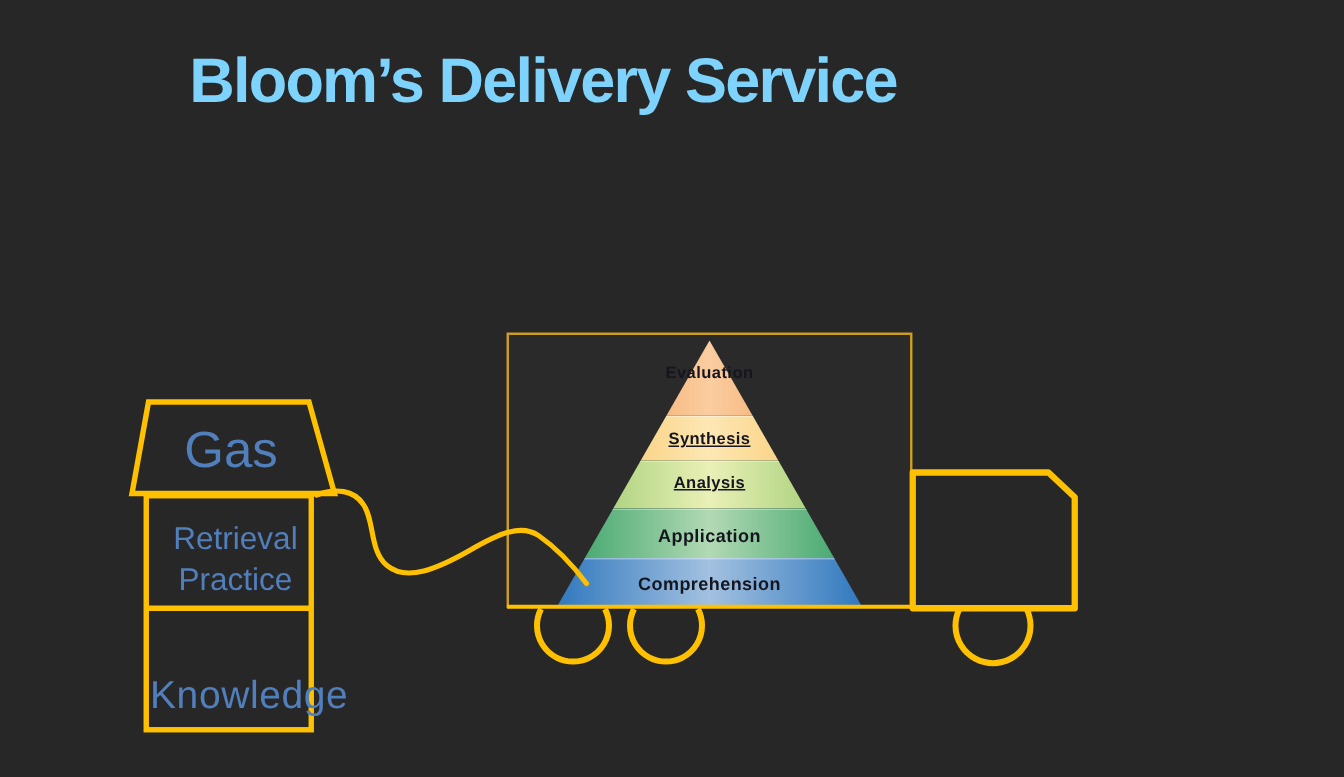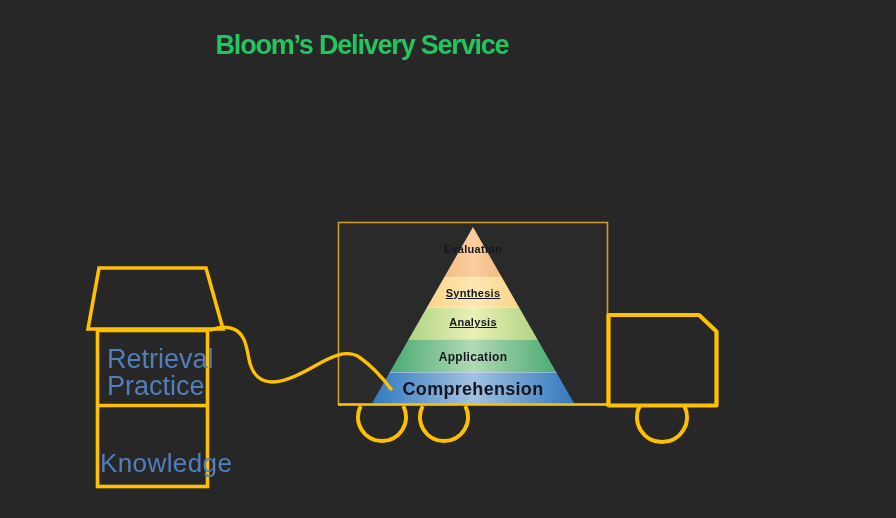--- a/index.html
+++ b/index.html
@@ -7,22 +7,22 @@
     position:relative;
     width:896px;height:518px;
     background:#272727;
     overflow:hidden;
     font-family:"Liberation Sans", sans-serif;
   }
   .layer{position:absolute;left:0;top:0;width:896px;height:518px;}
   .title{
     position:absolute;left:0;top:30px;width:724px;
     margin:0;text-align:center;
-    font-size:27px;font-weight:700;letter-spacing:-1.2px;
-    color:#22c55e;
+    font-size:42px;font-weight:700;letter-spacing:-1.2px;
+    color:#7dd3fc;
   }
   
   .pyramid{
     position:absolute;left:371px;top:227px;width:204px;height:178px;
     clip-path:polygon(50% 0%,100% 100%,0% 100%);
     z-index:2;
   }
   .band{width:100%;}
   .band + .band{box-shadow:inset 0 1px 0 rgba(255,255,255,.38);}
   .band.b0{height:50px;}
@@ -33,25 +33,25 @@
   .pyr-label{
     position:absolute;left:371px;width:204px;
     text-align:center;z-index:3;
     font-weight:700;color:#15151F;letter-spacing:.3px;
     font-size:11px;line-height:12px;
   }
   .pl0{top:243px;}
   .pl1{top:287px;text-decoration:underline;}
   .pl2{top:316px;text-decoration:underline;}
   .pl3{top:351px;font-size:12px;}
-  .pl4{top:383px;font-size:18px;}
+  .pl4{top:383px;font-size:12px;}
   
   .blue-text{position:absolute;color:#517FBC;z-index:5;}
   .gas-label{left:99px;top:281px;width:110px;text-align:center;font-size:34px;}
-  .pump-upper{left:107px;top:346px;width:100px;font-size:27px;line-height:27px;}
+  .pump-upper{left:107px;top:346px;width:100px;font-size:21px;line-height:27px;text-align:center;}
   .pump-lower{left:100px;top:448px;width:110px;font-size:26px;letter-spacing:.4px;}
   .art{z-index:4;}
   .base{z-index:1;}
 </style>
 </head>
 <body>
 
 <div class="slide">
 
   <h1 class="title">Bloom’s Delivery Service</h1>
@@ -87,16 +87,17 @@
       <line stroke-width="2.6" x1="338" y1="404.5" x2="608" y2="404.5"></line>
 
       <path stroke-width="4.2" stroke-linejoin="round" d="M608.5,315 L699,315 L716.5,331.5 L716.5,405.5 L608.5,405.5 Z"></path>
 
       <path stroke-width="4" d="M360.7,406 A24,24 0 1 0 403.3,406"></path>
       <path stroke-width="4" d="M422.7,406 A24,24 0 1 0 465.3,406"></path>
       <path stroke-width="4" d="M639.6,406 A25,25 0 1 0 684.4,406"></path>
     </g>
   </svg>
 
+  <div class="blue-text gas-label">Gas</div>
   <div class="blue-text pump-upper">Retrieval Practice</div>
   <div class="blue-text pump-lower">Knowledge</div>
 
 </div>
 
 </body></html>

